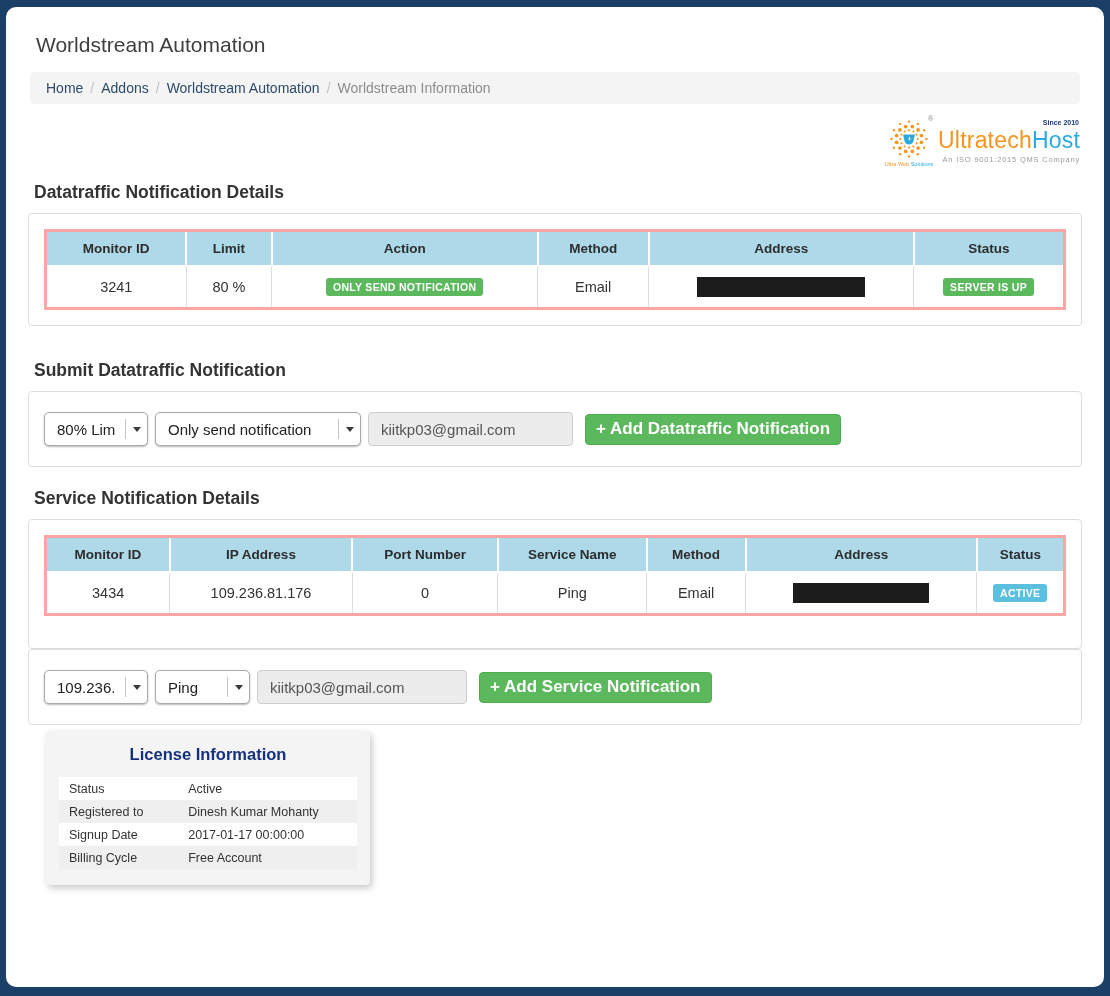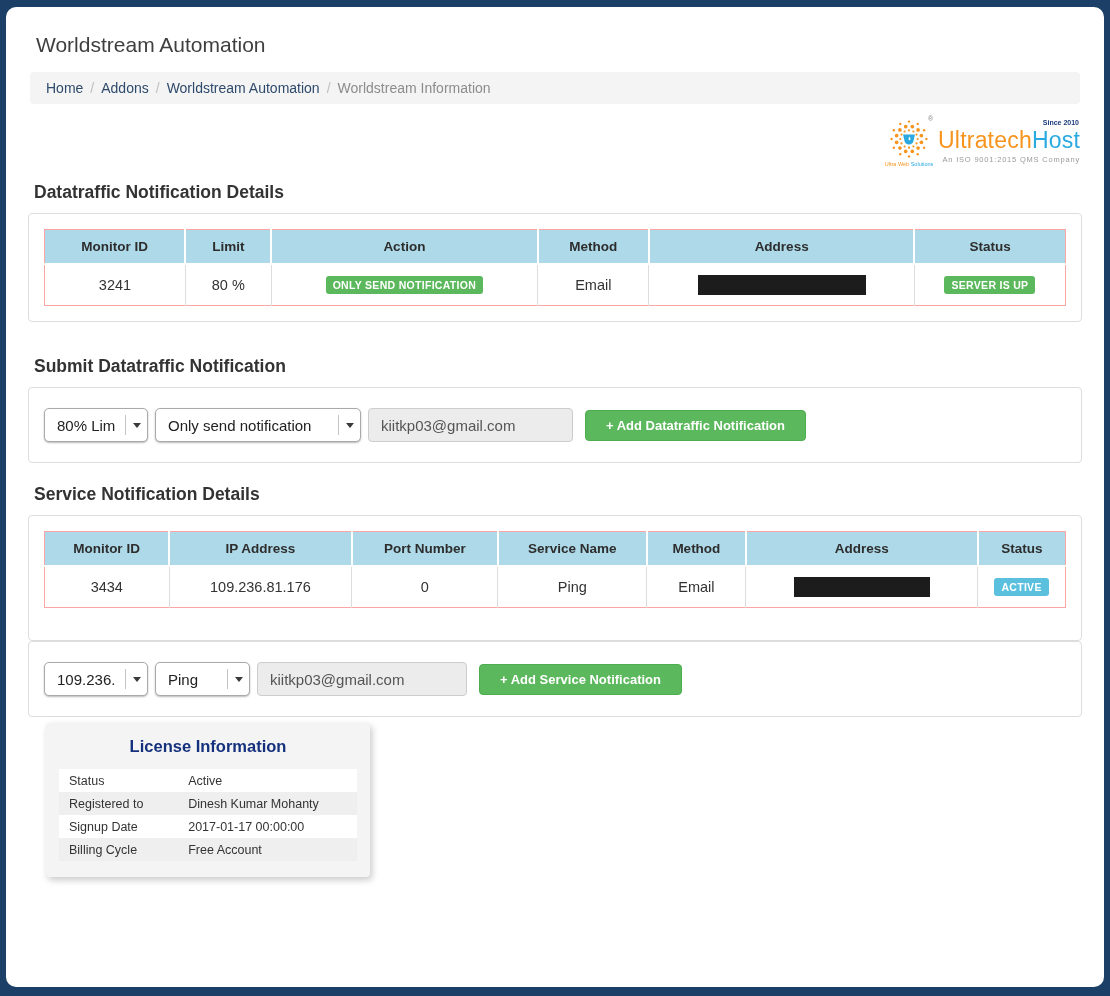--- a/index.html
+++ b/index.html
@@ -48,21 +48,21 @@
   .section-title { margin: 16px 28px 10px; font-size: 17.5px; font-weight: 600; color: #333; line-height: 21px; }
   .section-title.s2 { margin-top: 34px; }
   .section-title.s3 { margin-top: 21px; }
   .section-title.s4 { margin-top: 27px; }
 
   .panel { margin: 0 22px; border: 1px solid #ddd; border-radius: 4px; background: #fff; }
   .table-panel { padding: 15px; }
   .table-panel.tall { padding-bottom: 32px; }
   .form-panel { padding: 20px 15px; display: flex; align-items: center; gap: 7px; }
 
-  table.data { width: 100%; border-collapse: collapse; border: 1px solid #fca5a5; }
+  table.data { width: 100%; border-collapse: collapse; border: 3px solid #fca5a5; }
   .data th {
     background: #aed9e8; padding: 9px 6px;
     font-size: 13.5px; font-weight: 700; color: #2d2d2d;
     border-left: 2px solid #fff; border-bottom: 2px solid #fff;
   }
   .data th:first-child { border-left: none; }
   .data td {
     text-align: center; padding: 10px 6px;
     font-size: 14.5px; color: #333;
     border-left: 1px solid #ddd;
@@ -110,22 +110,22 @@
   .text-input {
     height: 34px; background: #ececec;
     border: 1px solid #ccc; border-radius: 4px;
     padding: 12px 12px; font-size: 15px; color: #555;
     font-family: "Liberation Sans", sans-serif;
   }
   .w-in1 { width: 205px; } .w-in2 { width: 210px; }
 
   .btn-green {
     height: 31px; background: #5cb85c; border: 1px solid #4cae4c;
-    color: #fff; border-radius: 4px; font-weight: 700; font-size: 13px;
-    padding: 0 20px; margin-left: 5px; cursor: pointer;
+    color: #fff; border-radius: 4px; font-weight: 700; font-size: 17px;
+    padding: 0 10px; margin-left: 5px; cursor: pointer;
     font-family: "Liberation Sans", sans-serif;
     white-space: nowrap;
   }
 
   .license-panel {
     width: 324px; margin: 6px 0 0 40px;
     background: #f4f4f4; border-radius: 4px;
     padding: 12px 13px 16px;
     box-shadow: 2px 3px 7px rgba(0,0,0,.22);
   }

